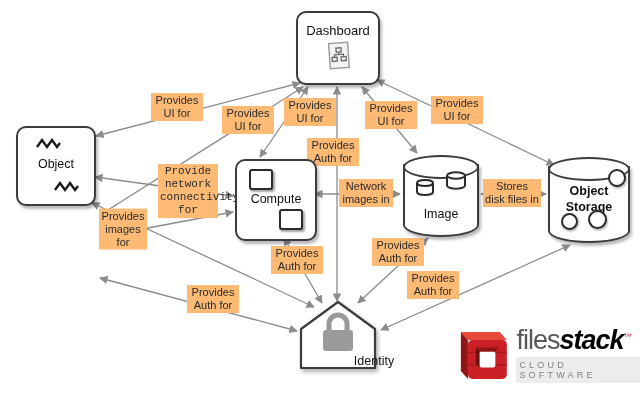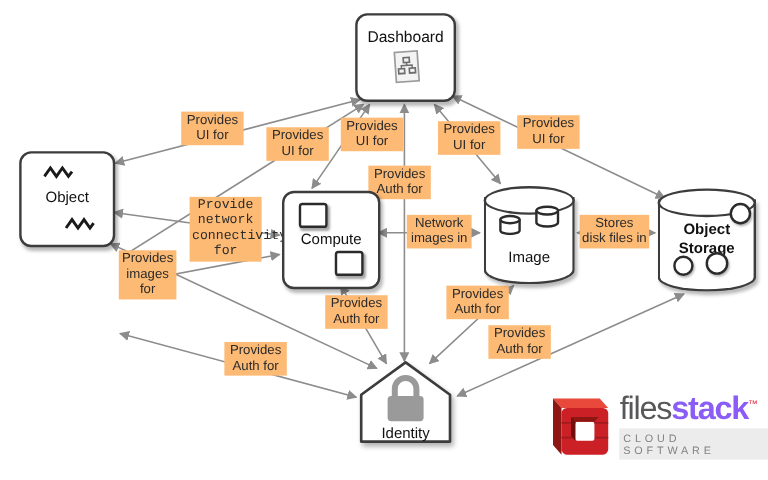--- a/index.html
+++ b/index.html
@@ -23,21 +23,21 @@
   .circ-icon{position:absolute;background:#fff;border:2.5px solid #2b2b2b;border-radius:50%;
       box-shadow:1px 1.5px 2px rgba(0,0,0,.3);}
   .zig{position:absolute;}
   .identity-svg{position:absolute;filter:drop-shadow(2px 3px 2px rgba(0,0,0,.3));}
   
   .logo{position:absolute;left:452px;top:316px;width:188px;height:78px;display:flex;
         align-items:center;}
   .logo-text{margin-left:6px;}
   .wordmark{font-size:27px;letter-spacing:-1px;line-height:1;white-space:nowrap;}
   .wm-open{color:#58585a;font-weight:400;}
-  .wm-stack{color:#8b5cf6;font-weight:700;}
+  .wm-stack{color:#000000;font-weight:700;font-style:italic;}
   .wm-tm{font-size:8px;color:#dd1f31;vertical-align:super;letter-spacing:0;}
   .tagline{margin-top:3px;background:#ececec;color:#808285;font-size:9px;
            letter-spacing:3.2px;padding:3px 3px;display:inline-block;}
 </style>
 </head>
 <body>
 
 <div class="canvas">
 
   <svg class="edges" viewBox="0 0 640 400" xmlns="http://www.w3.org/2000/svg">
@@ -131,21 +131,21 @@
     <div class="circ-icon" style="left:40px;top:53px;width:15px;height:15px;"></div>
   </div>
 
   <svg class="identity-svg" style="left:298px;top:299px;" width="80" height="74" viewBox="0 0 80 74">
     <polygon points="40,3 77,30 77,69 3,69 3,30" fill="#ffffff" stroke="#3c3c3c" stroke-width="2.2" stroke-linejoin="round"></polygon>
     <g>
       <path d="M31,32 v-7 a9,9 0 0 1 18,0 v7" fill="none" stroke="#9a9a9a" stroke-width="5"></path>
       <rect x="25" y="31" width="30" height="21" rx="3" fill="#9a9a9a"></rect>
     </g>
   </svg>
-  <div class="node-label" style="left:300px;top:354px;width:76px;">Identity</div>
+  <div class="node-label" style="left:300px;top:354px;width:76px;padding-left:36px;">Identity</div>
 
   <div class="logo">
     <svg width="64" height="66" viewBox="0 0 66 66">
       <polygon points="18,16 10,7 54,7 62,16" fill="#e8493a"></polygon>
       <polygon points="18,16 10,7 10,51 18,60" fill="#8f1713"></polygon>
       <rect x="18" y="16" width="44" height="44" rx="5" fill="#cb2026"></rect>
       <path d="M18,30 h44 M18,44 h44" stroke="#a01b1f" stroke-width="1.6"></path>
       <rect x="31" y="29" width="18" height="18" rx="2" fill="#ffffff"></rect>
       <polygon points="31,29 27,24.5 53,24.5 49,29" fill="#8f1713"></polygon>
       <polygon points="31,29 27,24.5 27,42.5 31,47" fill="#6e100d"></polygon>

